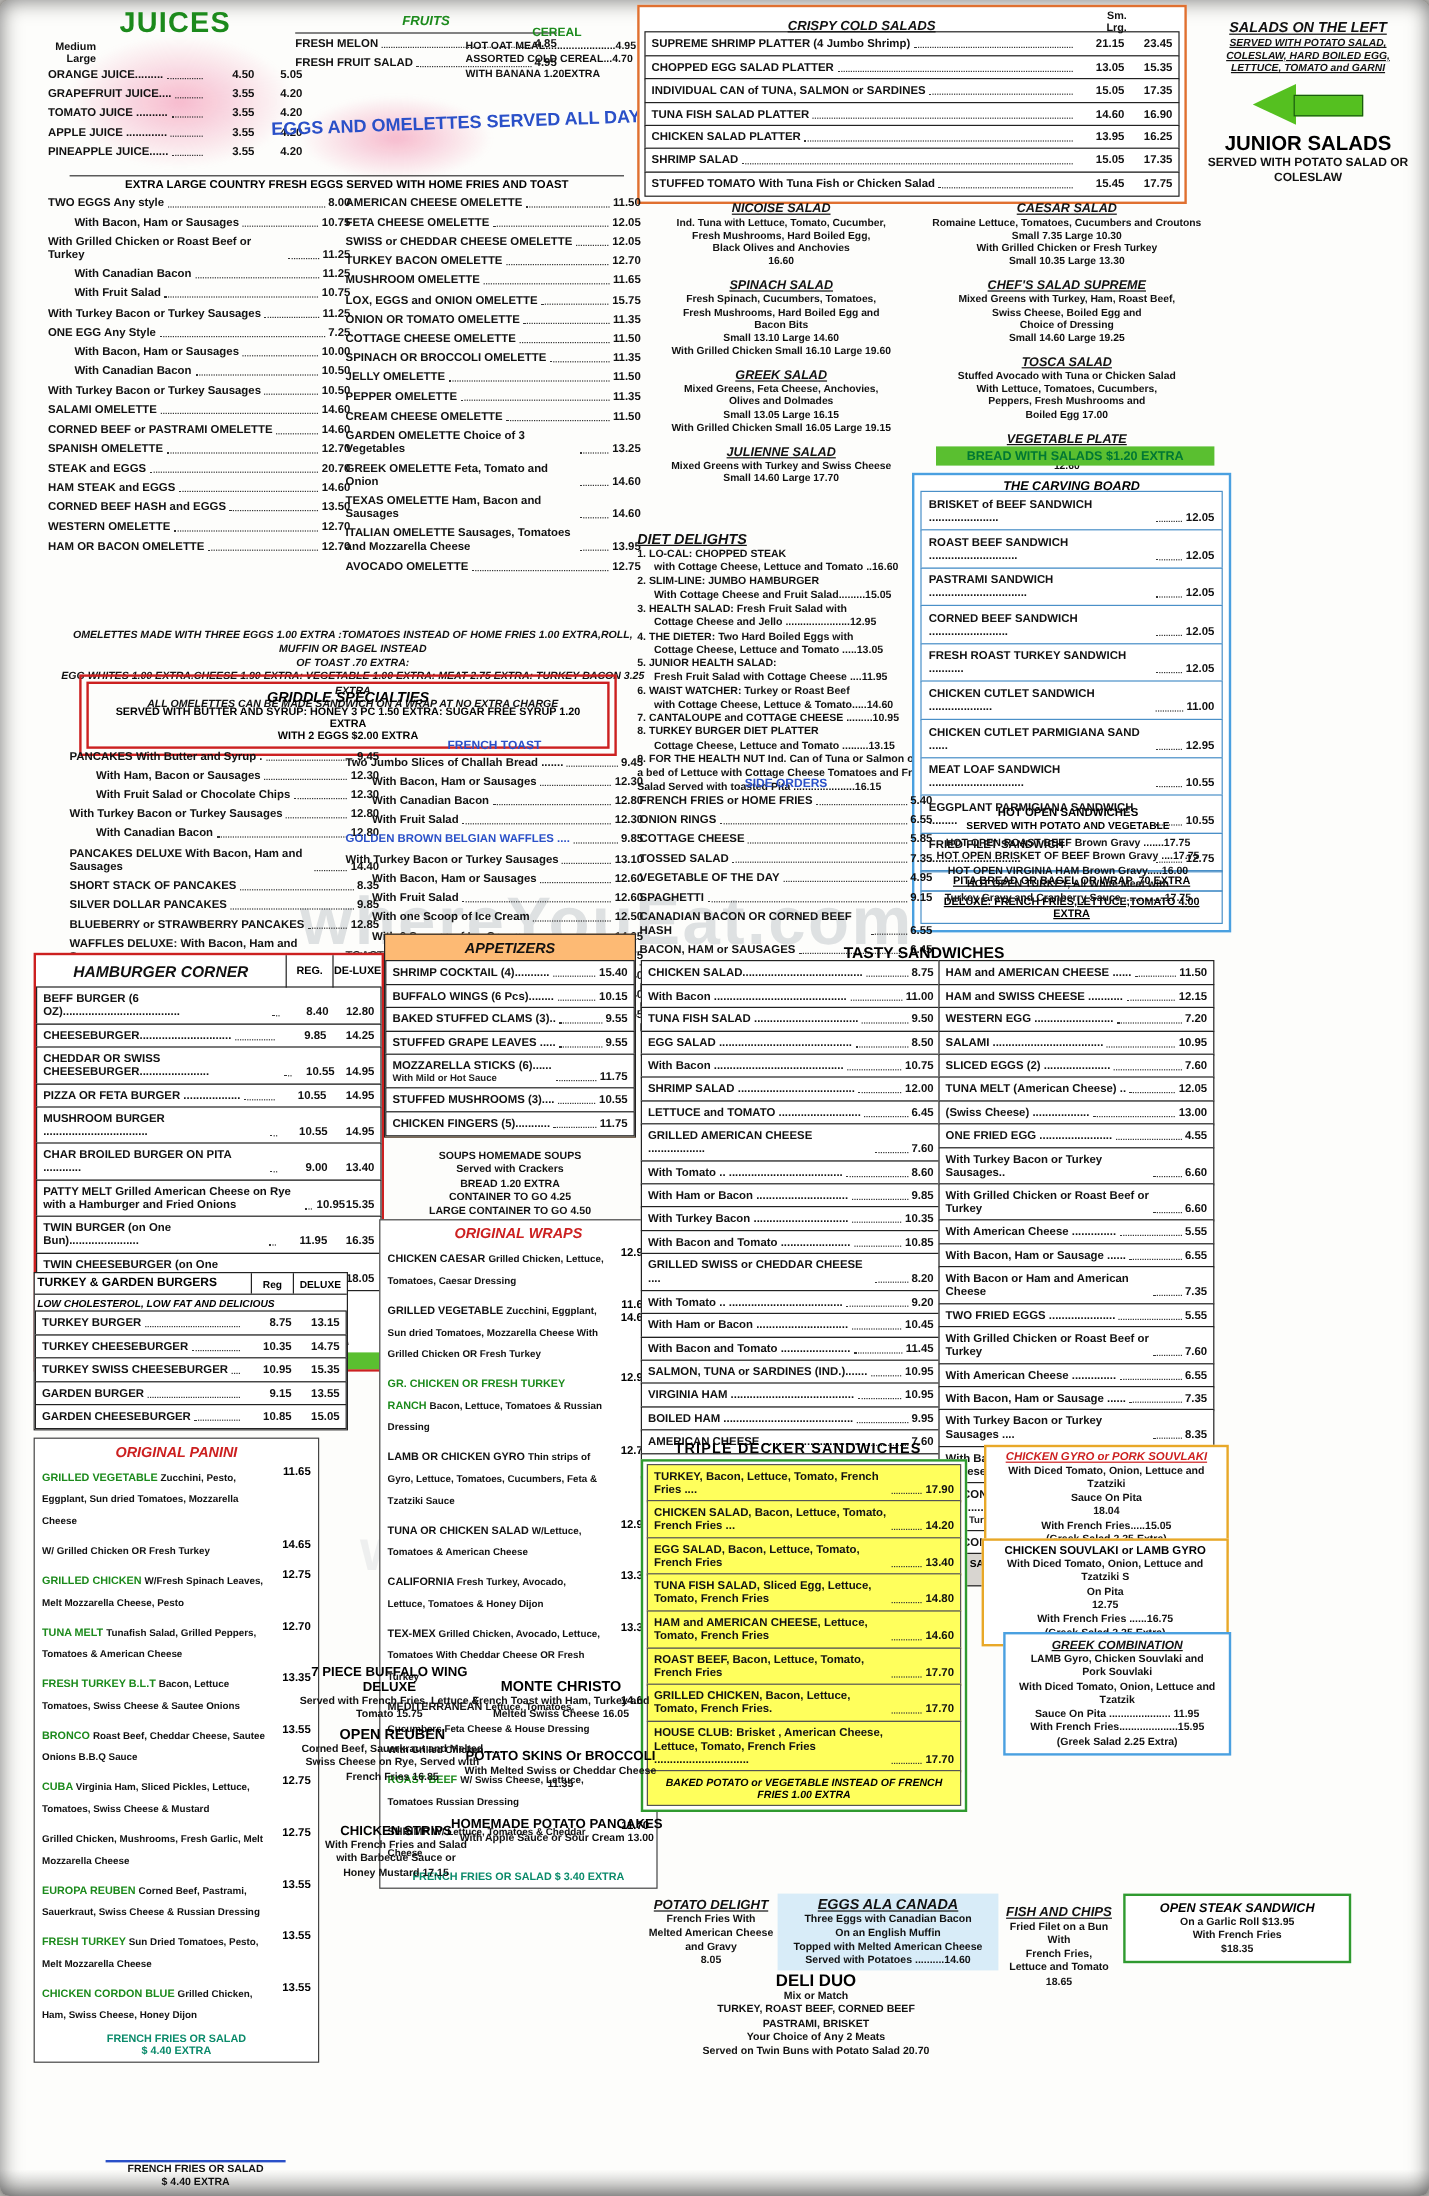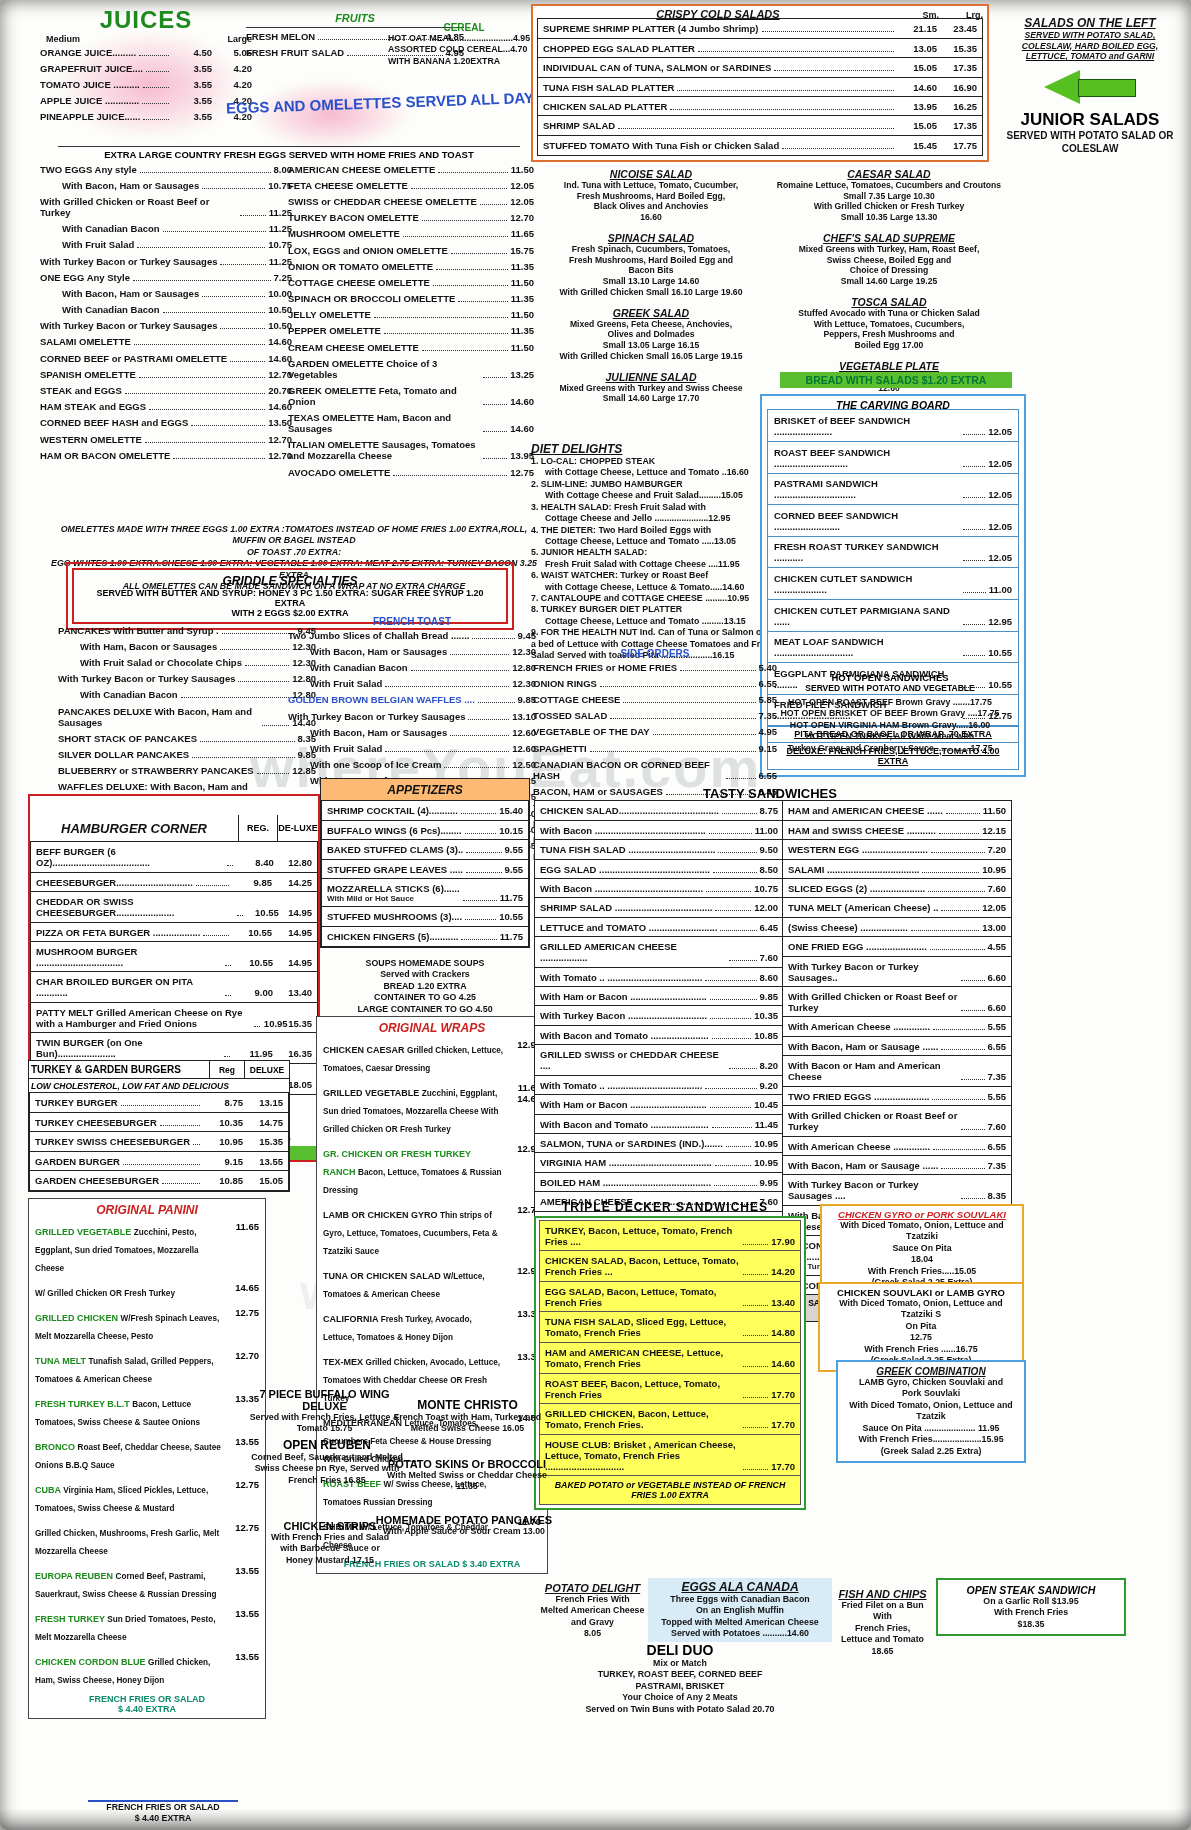--- a/index.html
+++ b/index.html
@@ -19,21 +19,21 @@
   
   .mrow{display:flex;align-items:flex-end;font-weight:bold;font-size:9.5px;padding:2.6px 0;color:#111;}
   .mrow.ind{padding-left:22px;}
   .lblwrap{max-width:78%;}
   .lbl{white-space:normal;}
   .subd{font-size:8px;font-weight:bold;color:#222;}
   .dots{flex:1;min-width:6px;margin:0 3px 2px 3px;border-bottom:1.6px dotted #333;height:1px;}
   .prc,.pc{font-weight:bold;white-space:nowrap;}
   .pc{width:40px;text-align:right;}
   
-  .colhead{display:flex;justify-content:space-between;font-weight:bold;font-size:9px;color:#111;}
+  .colhead{display:flex;justify-content:flex-end;font-weight:bold;font-size:9px;color:#111;flex-direction:column;}
   .colhead span{width:40px;text-align:right;}
   
   .boxtbl .mrow{border:1.6px solid #222;margin-top:-1.6px;padding:4px 5px;background:#fff;}
   .bluetbl .mrow{border:1.6px solid #4a90c8;margin-top:-1.6px;padding:4.6px 6px;background:#fff;}
   .ylwtbl .mrow{border:1.4px solid #555;margin-top:-1.4px;padding:4px 5px;background:#ffff5c;}
   .graybar{background:#d8d5d0;border:1.6px solid #222;margin-top:-1.6px;font-size:8.5px;font-weight:bold;text-align:center;padding:3px 4px;}
   
   .cblock{margin-bottom:9px;text-align:center;}
   .bt{font-weight:bold;font-style:italic;text-decoration:underline;font-size:10.5px;color:#111;}
   .bl{font-weight:bold;font-size:8.6px;color:#111;line-height:1.25;}
@@ -960,21 +960,21 @@
     <div style="text-align:center;">
         <div class="ln">HOT OPEN ROAST BEEF  Brown Gravy .......17.75</div>
         <div class="ln">HOT OPEN BRISKET OF BEEF Brown Gravy ....17.75</div>
         <div class="ln">HOT OPEN VIRGINIA HAM Brown Gravy.....16.00</div>
         <div class="ln">HOT OPEN TURKEY,  All White Meat with</div>
         <div class="ln">Turkey Gravy and Cranberry Sauce ..............17.75</div>
       </div>
   </div>
 
   <div class="sec redbox" style="left:28px;top:794px;width:288px;background:#fff;">
-    <div style="display:flex;border-bottom:1.6px solid #222;margin-top:19px;">
+    <div style="display:flex;border-bottom:1.6px solid #222;">
       <div class="bt c" style="flex:1;font-size:13px;text-decoration:none;padding:6px 0;">HAMBURGER CORNER</div>
       <div style="width:38px;border-left:1.6px solid #222;font-weight:bold;font-size:9px;text-align:center;padding-top:8px;">REG.</div>
       <div style="width:40px;border-left:1.6px solid #222;font-weight:bold;font-size:9px;text-align:center;padding-top:8px;">DE-LUXE</div>
     </div>
     <div class="boxtbl">
         <div class="mrow">
           <span class="lblwrap"><span class="lbl">BEFF BURGER (6 OZ).....................................</span></span>
           <span class="dots"></span>
           <span class="pc">8.40</span>
           <span class="pc">12.80</span>

